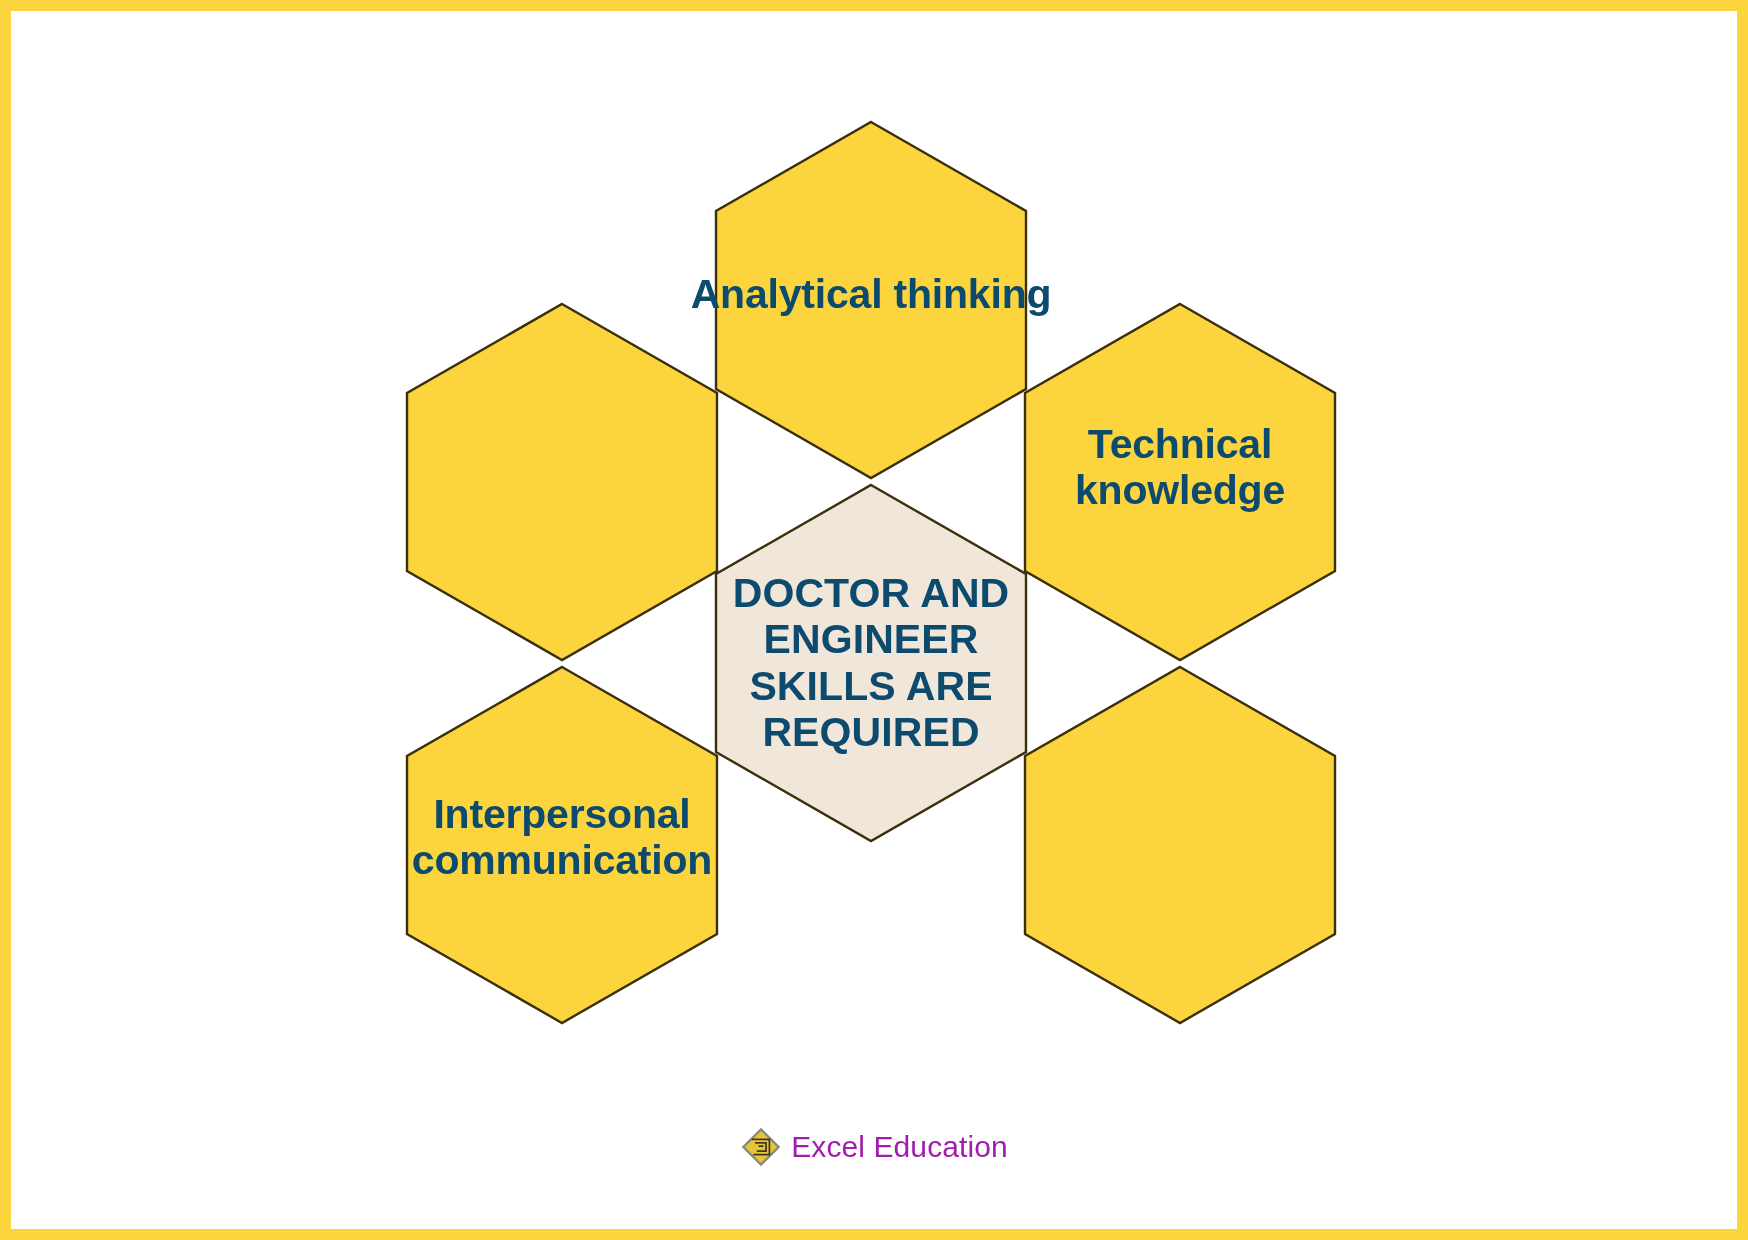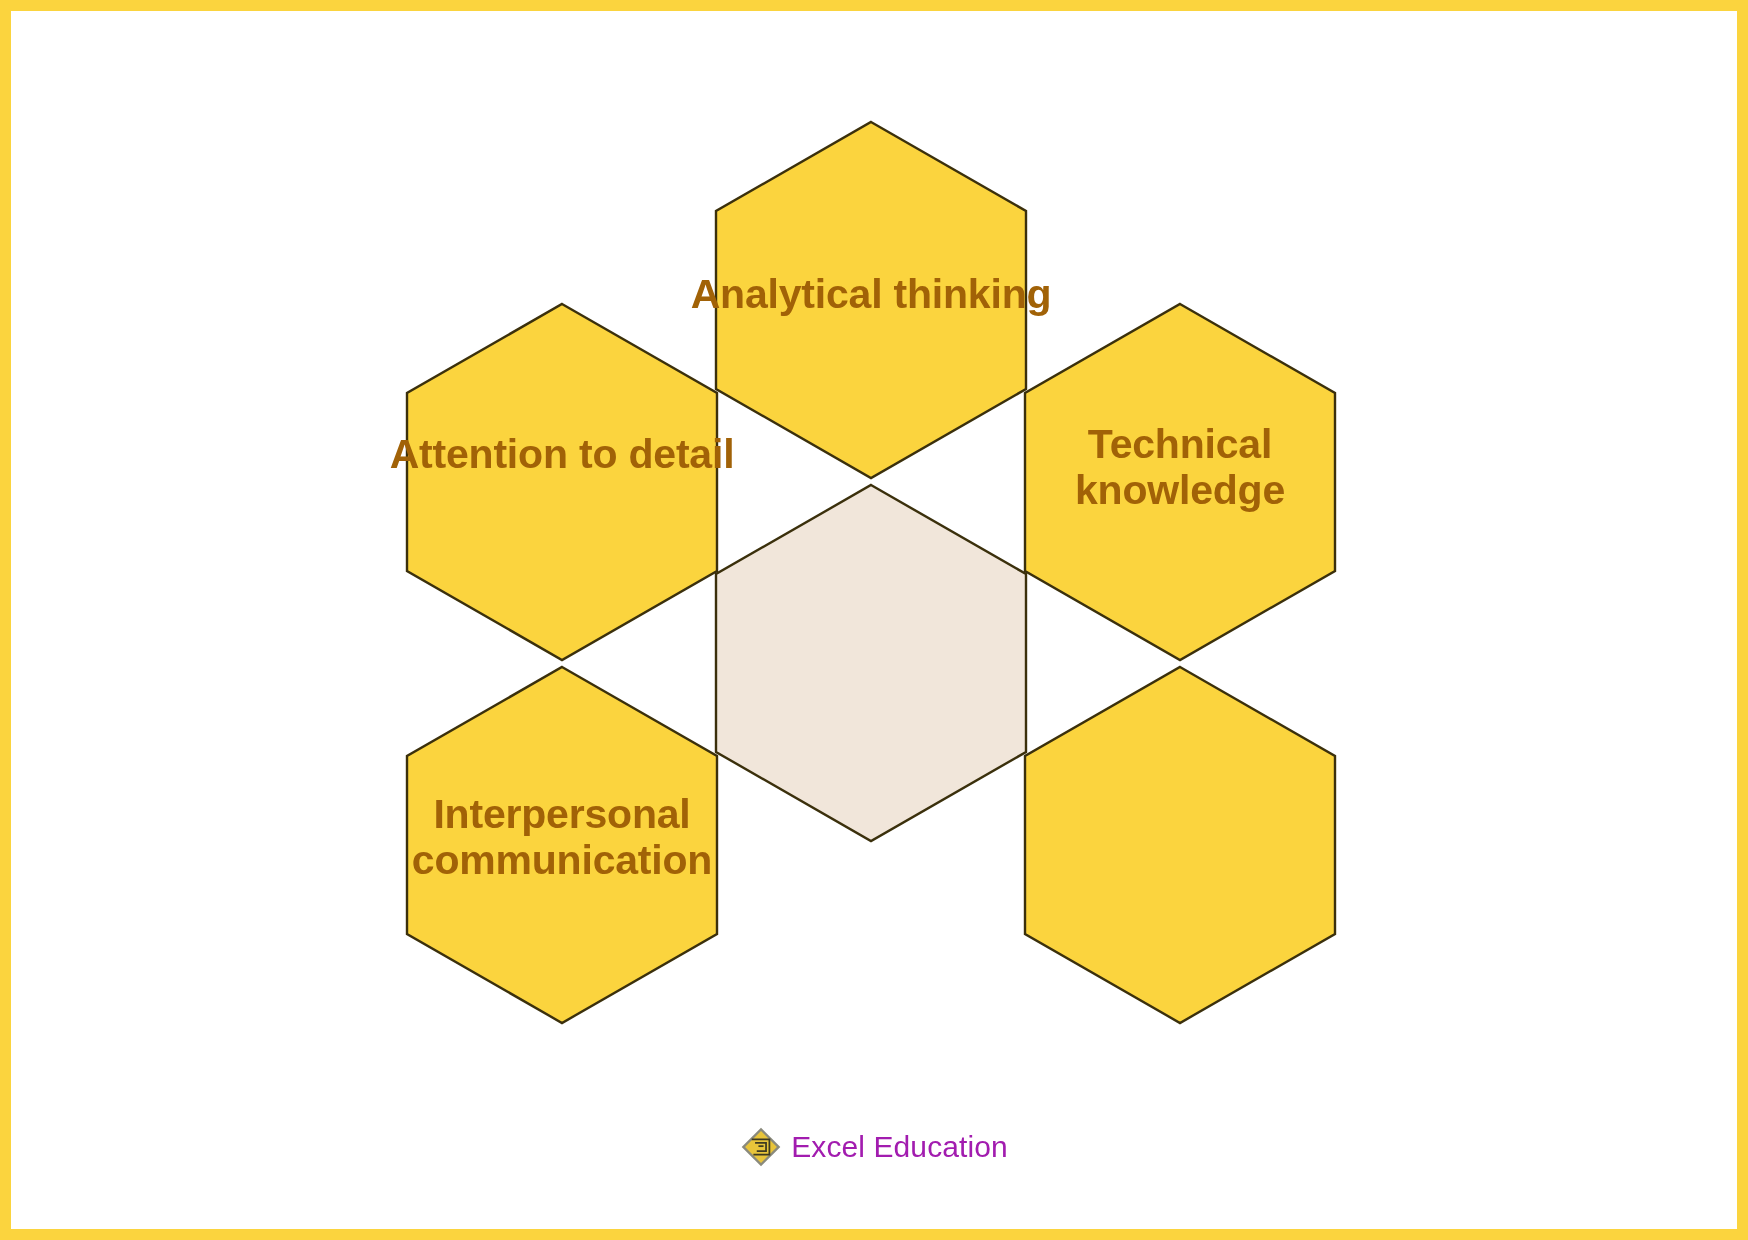--- a/index.html
+++ b/index.html
@@ -52,21 +52,21 @@
     stroke-width: 2.4;
     stroke-linejoin: miter;
   }
   .hex-fill-yellow { fill: #FBD43E; }
   .hex-fill-cream  { fill: #F1E6DA; }
 
   
   .hex-label {
     position: absolute;
     text-align: center;
-    color: #a16207;
+    color: #0c4a6e;
     line-height: 1.12;
     letter-spacing: -0.2px;
     pointer-events: none;
     transform: translate(-50%, -50%);
   }
   .hex-label.spoke {
     font-size: 41px;
     font-weight: 700;
     width: 400px;
   }
@@ -123,27 +123,27 @@
 
       <polygon class="hex-shape hex-fill-yellow" points="1180,667 1335,756 1335,934 1180,1023 1025,934 1025,756"></polygon>
 
       <polygon class="hex-shape hex-fill-yellow" points="871,122 1026,211 1026,389 871,478 716,389 716,211"></polygon>
 
       <polygon class="hex-shape hex-fill-cream" points="871,485 1026,574 1026,752 871,841 716,752 716,574"></polygon>
     </svg>
 
     <div class="hex-label spoke" style="left:871px; top:295px;">Analytical thinking</div>
 
-    <div class="hex-label spoke" style="left:562px; top:455px;">Attention to detail</div>
 
     <div class="hex-label spoke" style="left:1180px; top:468px;">Technical knowledge</div>
 
     <div class="hex-label spoke" style="left:562px; top:838px;">Interpersonal communication</div>
 
 
+    <div class="hex-label core" style="left:871px; top:663px;">DOCTOR AND ENGINEER SKILLS ARE REQUIRED</div>
   </div>
 
   <div id="footer-logo">
     <span class="logo-mark">
       <svg viewBox="0 0 100 100" xmlns="http://www.w3.org/2000/svg" width="42" height="42">
 
         <polygon points="50,4 96,50 50,96 4,50" fill="#8A8A7C"></polygon>
         <polygon points="50,12 88,50 50,88 12,50" fill="#E8C43A"></polygon>
 
         <g fill="none" stroke="#3E3A22" stroke-width="4.2" stroke-linecap="square">

